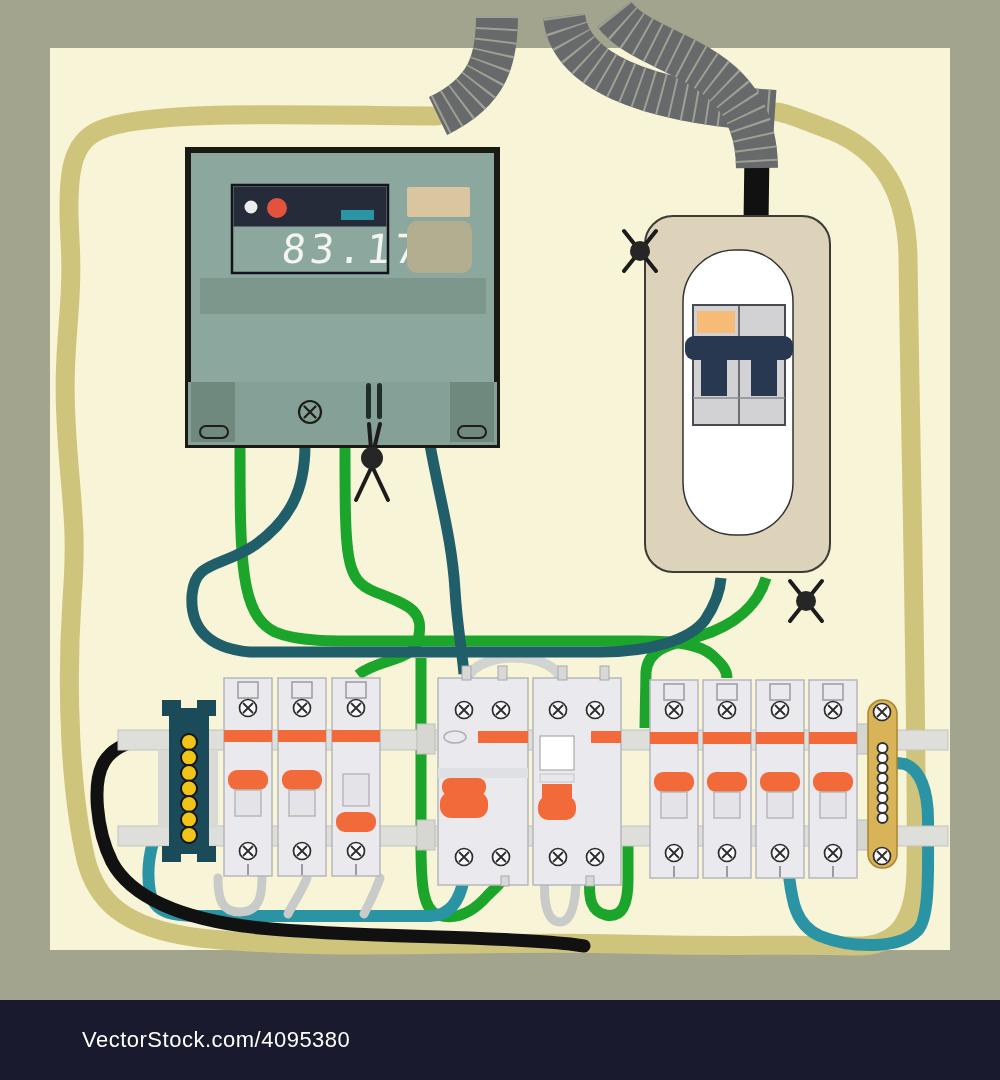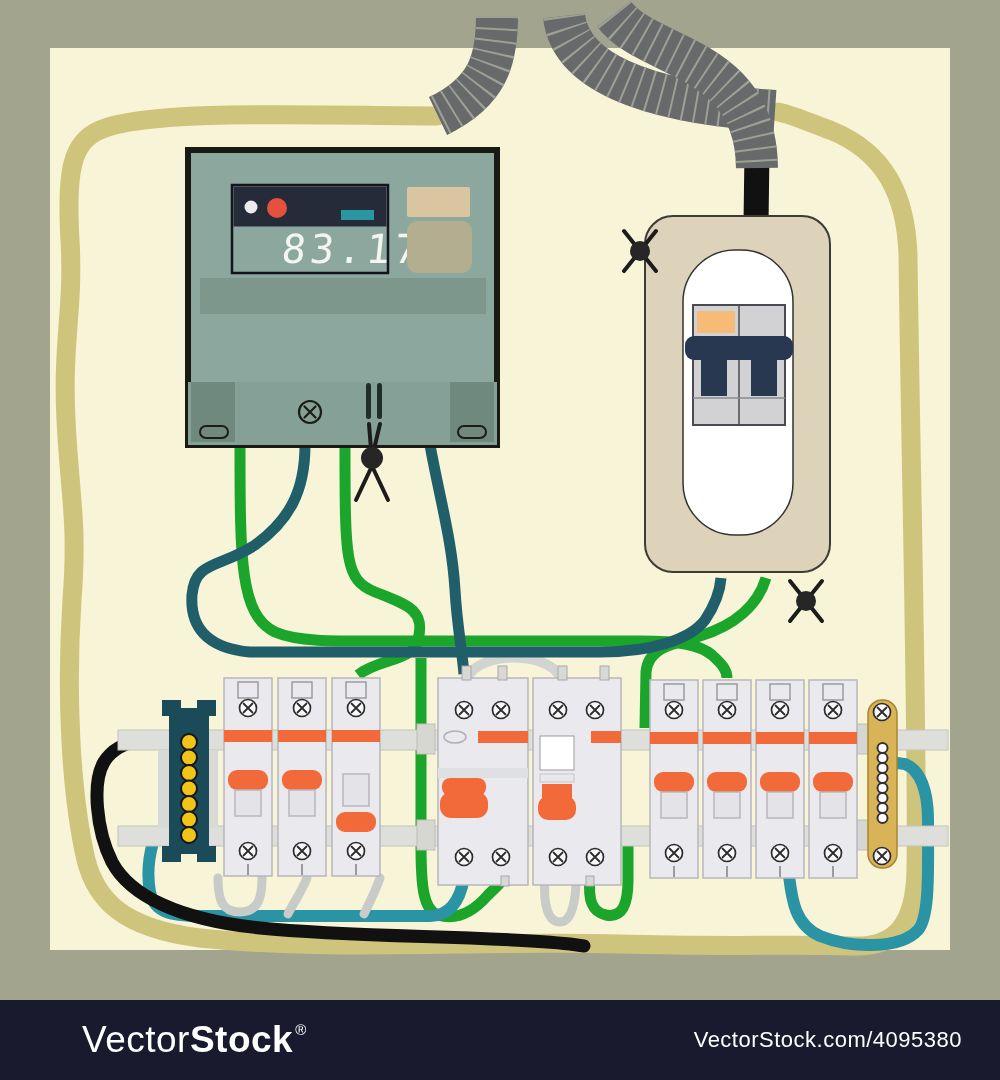--- a/index.html
+++ b/index.html
@@ -234,20 +234,15 @@
       <rect x="701" y="360" width="26" height="36" fill="#273850"></rect>
       <rect x="751" y="360" width="26" height="36" fill="#273850"></rect>
       <line x1="693" y1="398" x2="785" y2="398" stroke="#8a8a92" stroke-width="1.5"></line>
     </g>
   </g>
   <use href="#seal" x="640" y="251"></use>
   <use href="#seal" x="806" y="601"></use>
 </svg>
 
 <div class="wm-bar">
-  <div class="brand">
-    <span class="light">Vector</span>
-        <span class="bold">Stock</span>
-        <span class="reg">®</span>
-  </div>
   <div class="site-ref">VectorStock.com/4095380</div>
 </div>
 </div>
 
 </body></html>

